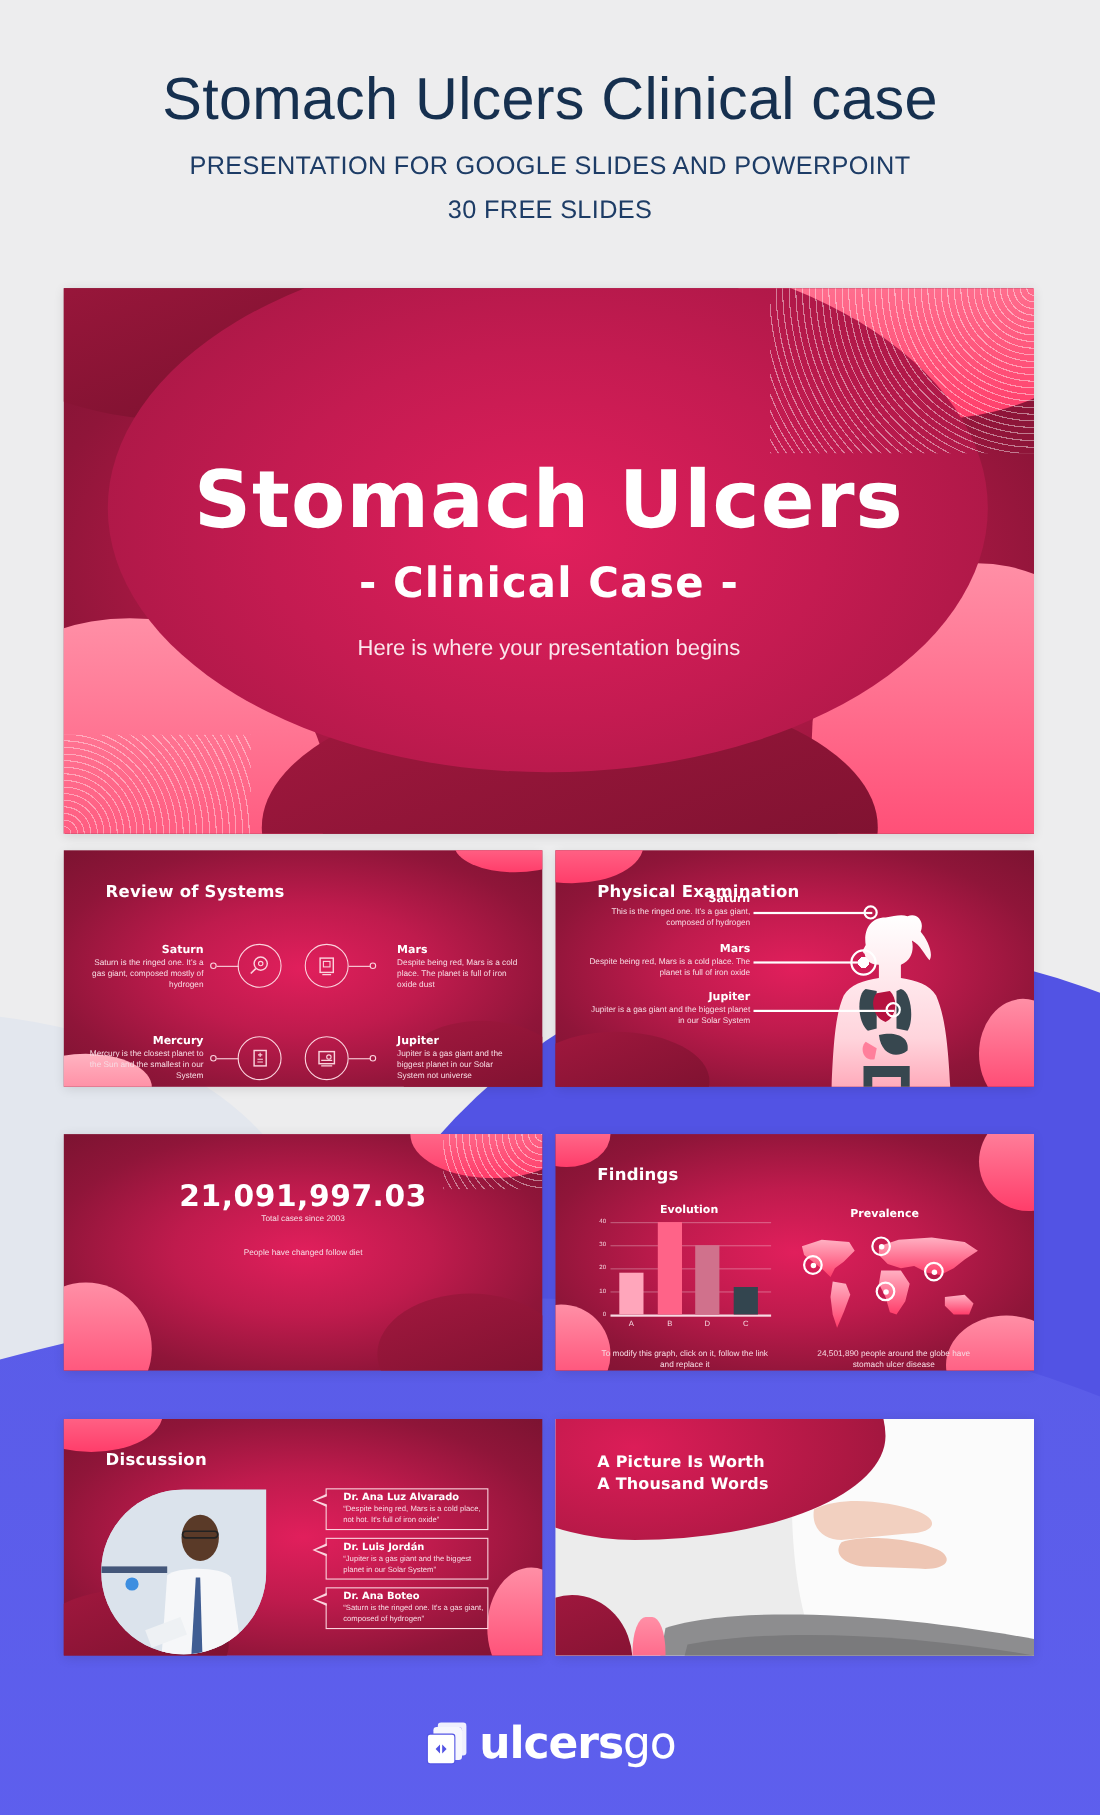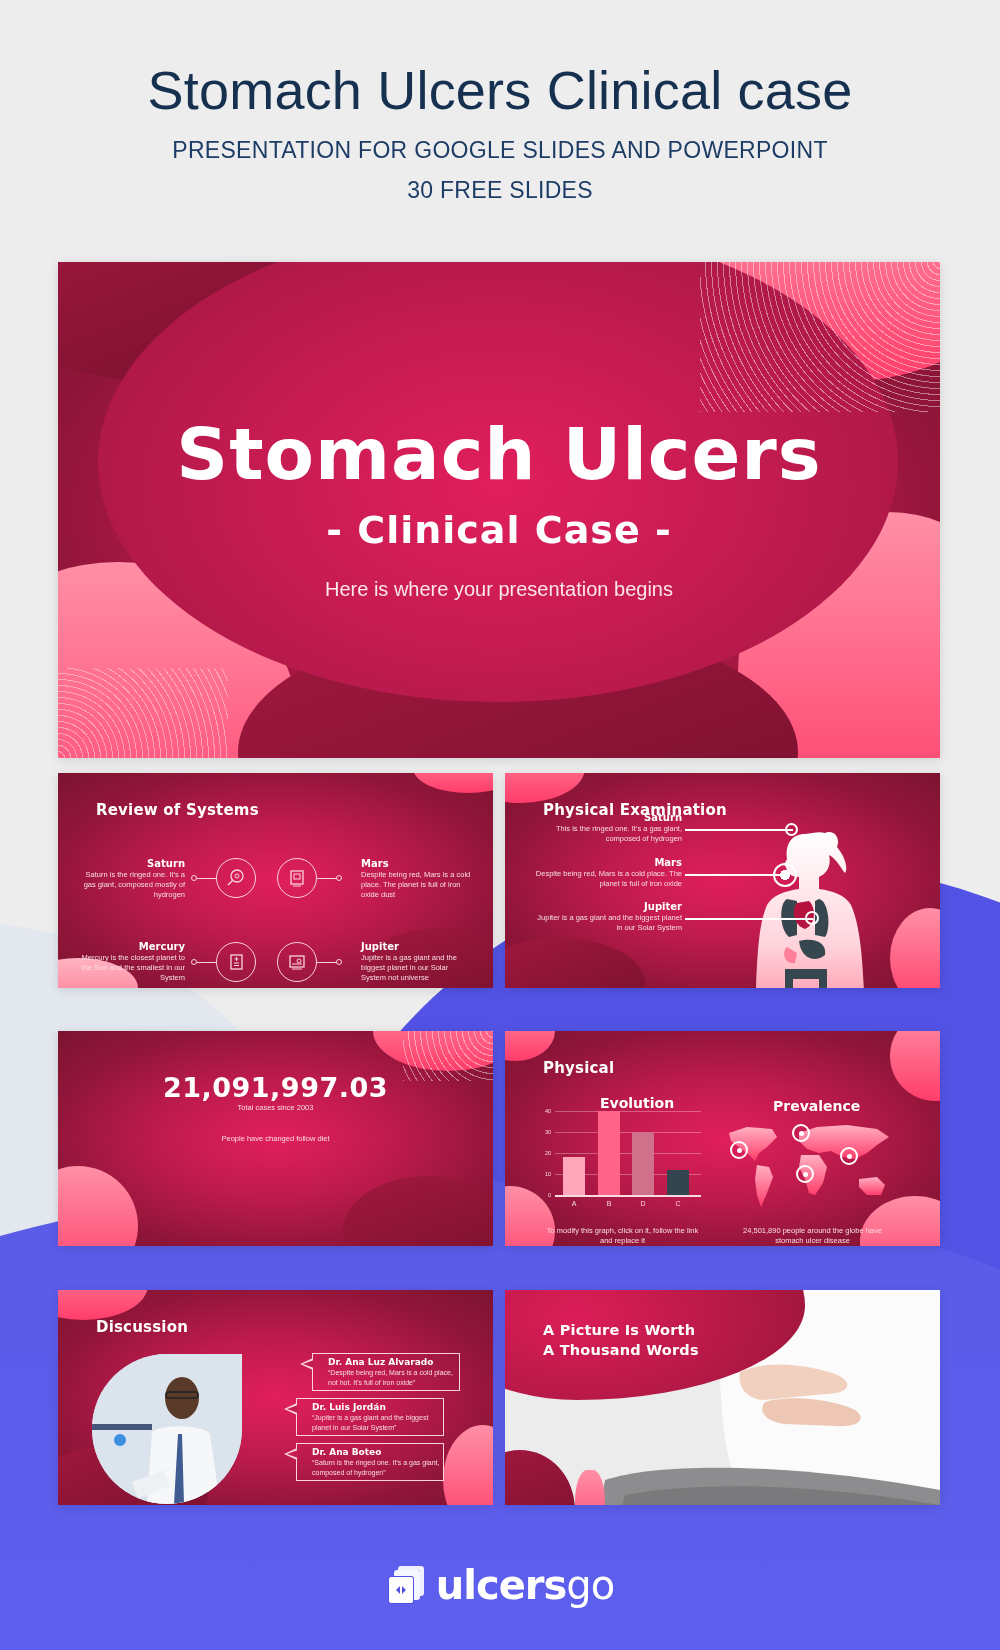--- a/index.html
+++ b/index.html
@@ -95,21 +95,21 @@
     .pe-item { position: absolute; right: 240px; text-align: right; width: 150px; font-size: 7.5px; line-height: 10px; color: #f7dbe3; }
     .pe-item .h { font-size: 10px; font-weight: 700; color: #fff; line-height: 13px; font-family: "DejaVu Sans", sans-serif; }
     .pe-line { position: absolute; height: 1.5px; background: #fff; }
     .pe-target { position: absolute; border-radius: 50%; border: 2px solid #fff; }
     .body-figure { position: absolute; }
     
     .stat { position: absolute; left: 0; width: 100%; text-align: center; }
     .stat .num { font-size: 27px; font-weight: 700; font-family: "DejaVu Sans", sans-serif; letter-spacing: 0.5px; line-height: 30px; }
     .stat .lbl { font-size: 7.5px; color: #f7dbe3; line-height: 9px; }
     
-    .chart-title { position: absolute; font-size: 14px; font-weight: 700; color: #fff; font-family: "DejaVu Sans", sans-serif; }
+    .chart-title { position: absolute; font-size: 10px; font-weight: 700; color: #fff; font-family: "DejaVu Sans", sans-serif; }
     .chart-box { position: absolute; left: 36px; top: 80px; width: 160px; height: 85px; }
     .gridline { position: absolute; left: 14px; right: 0; height: 1px; background: rgba(255,255,255,0.3); }
     .ytick { position: absolute; left: 0; font-size: 5.5px; color: #f7dbe3; width: 10px; text-align: right; }
     .baseline { position: absolute; left: 14px; right: 0; height: 1.5px; background: #f7dbe3; }
     .bar { position: absolute; width: 22px; }
     .xtick { position: absolute; font-size: 7px; color: #f7dbe3; width: 22px; text-align: center; }
     .caption { position: absolute; font-size: 7.5px; color: #f7dbe3; text-align: center; line-height: 10px; }
     .map-marker { position: absolute; width: 18px; height: 18px; border: 2.5px solid #fff; border-radius: 50%; display:flex; align-items:center; justify-content:center; }
     .map-marker::after { content: ""; width: 5px; height: 5px; background:#fff; border-radius: 50%; }
     
@@ -294,21 +294,21 @@
   <div class="stat" style="top:103px;">
     <div class="lbl">People have changed follow diet</div>
   </div>
 </div>
 
 <div class="slide s-sm" id="slide-find">
   <div class="blob pink" style="left:-30px; top:-30px; width:80px; height:60px;"></div>
   <div class="blob pink" style="right:-40px; top:-20px; width:90px; height:90px;"></div>
   <div class="blob pink" style="left:-40px; bottom:-30px; width:90px; height:90px;"></div>
   <div class="blob pink" style="right:-30px; bottom:-40px; width:110px; height:90px;"></div>
-  <div class="slide-title">Physical</div>
+  <div class="slide-title">Findings</div>
 
   <div class="chart-title" style="left:95px; top:64px;">Evolution</div>
   <div class="chart-box">
     <div class="ytick" style="top:-3px;">40</div>
     <div class="gridline" style="top:0;"></div>
     <div class="ytick" style="top:18px;">30</div>
     <div class="gridline" style="top:21px;"></div>
     <div class="ytick" style="top:39px;">20</div>
     <div class="gridline" style="top:42px;"></div>
     <div class="ytick" style="top:60px;">10</div>
@@ -359,21 +359,21 @@
       <rect x="0" y="70" width="60" height="6" fill="#44577a"></rect>
       <circle cx="28" cy="86" r="6" fill="#3d8ee0"></circle>
       <path d="M55 150 L60 78 C70 70 110 70 118 80 L128 150 Z" fill="#f6f7f9"></path>
       <path d="M86 80 L82 150 L92 150 L90 80 Z" fill="#3f5d93"></path>
       <ellipse cx="90" cy="44" rx="17" ry="21" fill="#5a3a28"></ellipse>
       <rect x="74" y="38" width="32" height="6" rx="3" fill="none" stroke="#222" stroke-width="1.5"></rect>
       <path d="M40 128 L72 116 L78 132 L46 144 Z" fill="#eef1f4"></path>
     </svg>
   </div>
 
-  <div class="bubble" style="top:63px;margin-left:16px;">
+  <div class="bubble" style="top:63px;">
     <div class="h">Dr. Ana Luz Alvarado</div>
     <div class="q">“Despite being red, Mars is a cold place, not hot. It's full of iron oxide”</div>
   </div>
   <div class="bubble" style="top:108px;">
     <div class="h">Dr. Luis Jordán</div>
     <div class="q">“Jupiter is a gas giant and the biggest planet in our Solar System”</div>
   </div>
   <div class="bubble" style="top:153px;">
     <div class="h">Dr. Ana Boteo</div>
     <div class="q">“Saturn is the ringed one. It's a gas giant, composed of hydrogen”</div>

